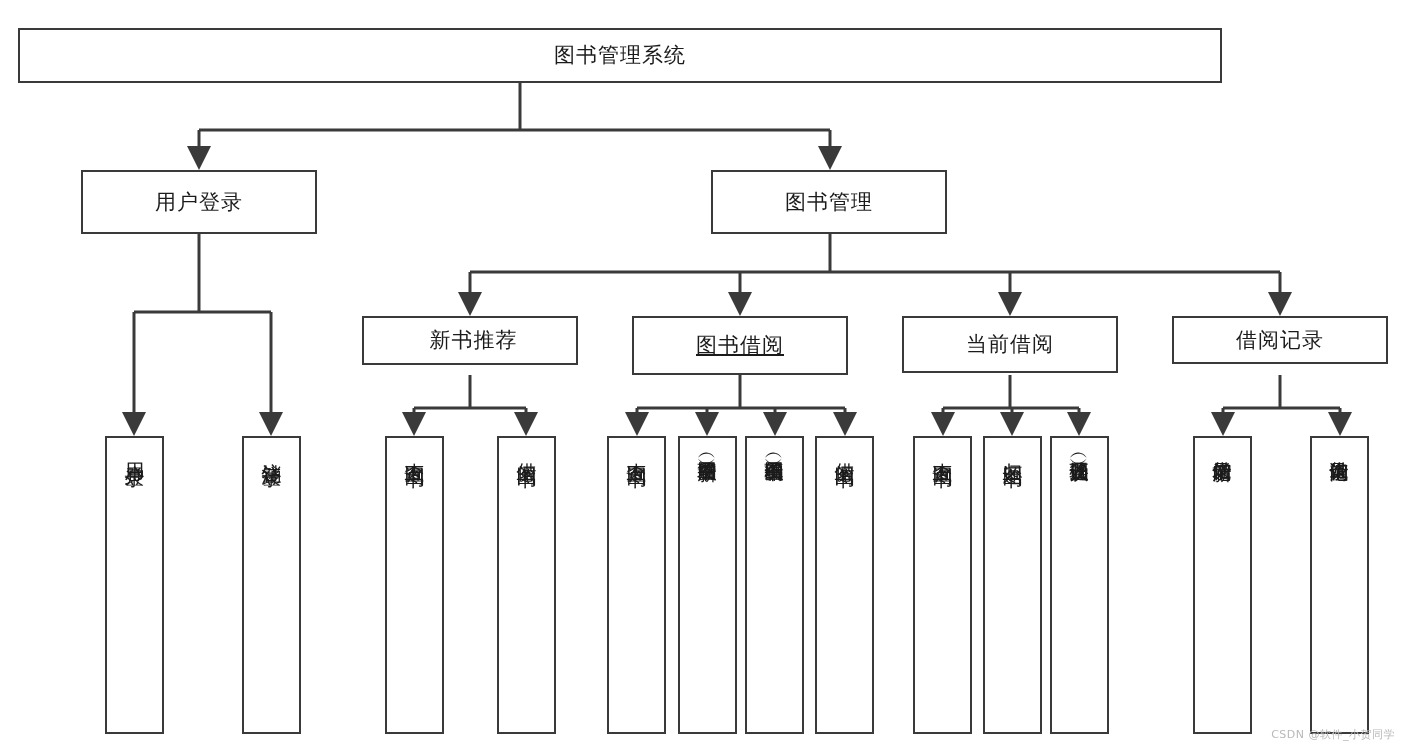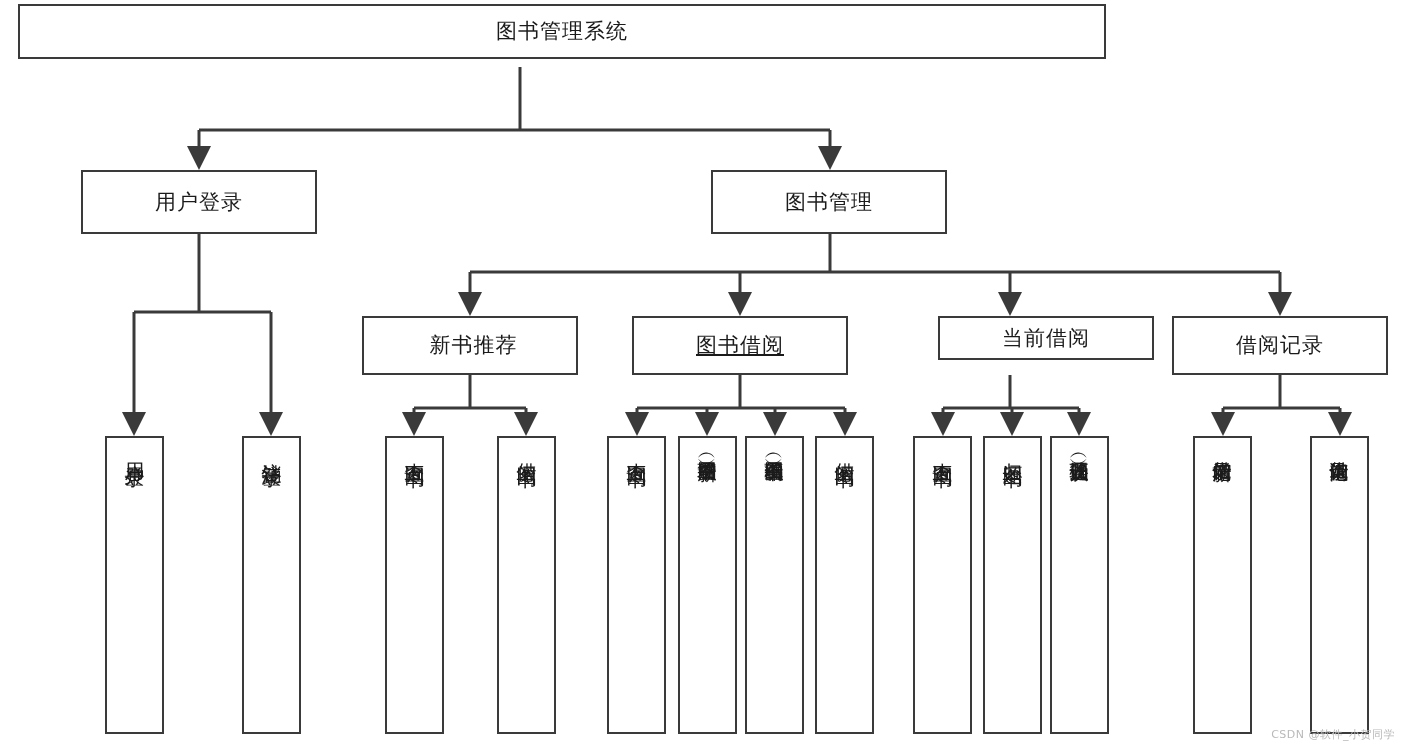--- a/index.html
+++ b/index.html
@@ -116,41 +116,41 @@
       <path d="M1012,408 L1012,432" marker-end="url(#arw)"></path>
       <path d="M1079,408 L1079,432" marker-end="url(#arw)"></path>
 
       <path d="M1280,375 L1280,408"></path>
       <path d="M1223,408 L1340,408"></path>
       <path d="M1223,408 L1223,432" marker-end="url(#arw)"></path>
       <path d="M1340,408 L1340,432" marker-end="url(#arw)"></path>
     </g>
   </svg>
 
-  <div class="node" style="left:18px;top:4px;width:1088px;height:55px;">
+  <div class="node" style="left:18px;top:28px;width:1204px;height:55px;">
     <span class="lbl">图书管理系统</span>
   </div>
 
   <div class="node" style="left:81px;top:170px;width:236px;height:64px;">
     <span class="lbl">用户登录</span>
   </div>
   <div class="node" style="left:711px;top:170px;width:236px;height:64px;justify-content:center;">
     <span class="lbl">图书管理</span>
   </div>
 
-  <div class="node" style="left:362px;top:316px;width:216px;height:59px;padding-left:7px;">
+  <div class="node" style="left:362px;top:316px;width:216px;height:49px;padding-left:7px;">
     <span class="lbl">新书推荐</span>
   </div>
   <div class="node" style="left:632px;top:316px;width:216px;height:59px;text-decoration:underline;">
     <span class="lbl">图书借阅</span>
   </div>
-  <div class="node" style="left:938px;top:316px;width:216px;height:44px;">
+  <div class="node" style="left:902px;top:316px;width:216px;height:57px;">
     <span class="lbl">当前借阅</span>
   </div>
-  <div class="node" style="left:1172px;top:316px;width:216px;height:59px;">
+  <div class="node" style="left:1172px;top:316px;width:216px;height:48px;">
     <span class="lbl">借阅记录</span>
   </div>
 
   <div class="node vert" style="left:105px;top:436px;width:59px;height:298px;">
     <span class="lbl">用户登录</span>
   </div>
   <div class="node vert" style="left:242px;top:436px;width:59px;height:298px;">
     <span class="lbl">注销登录</span>
   </div>
 

